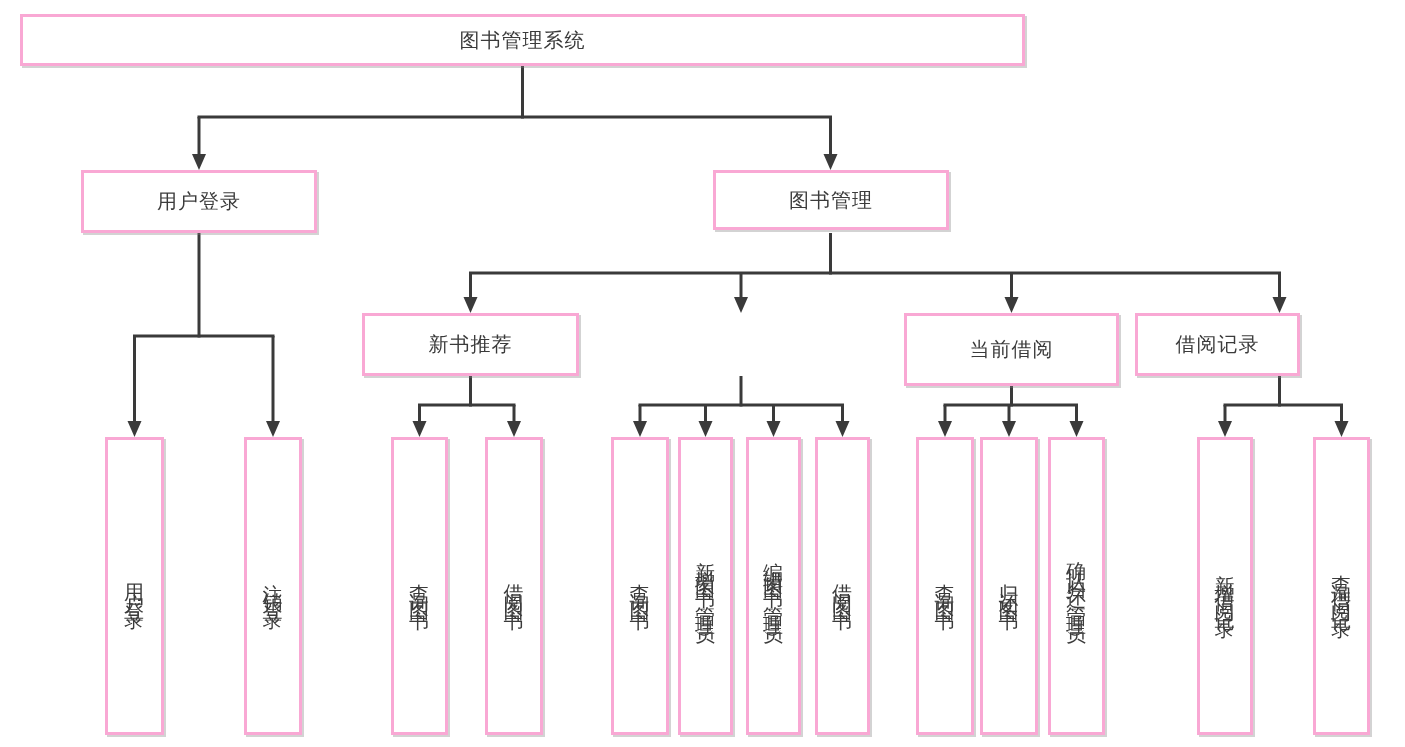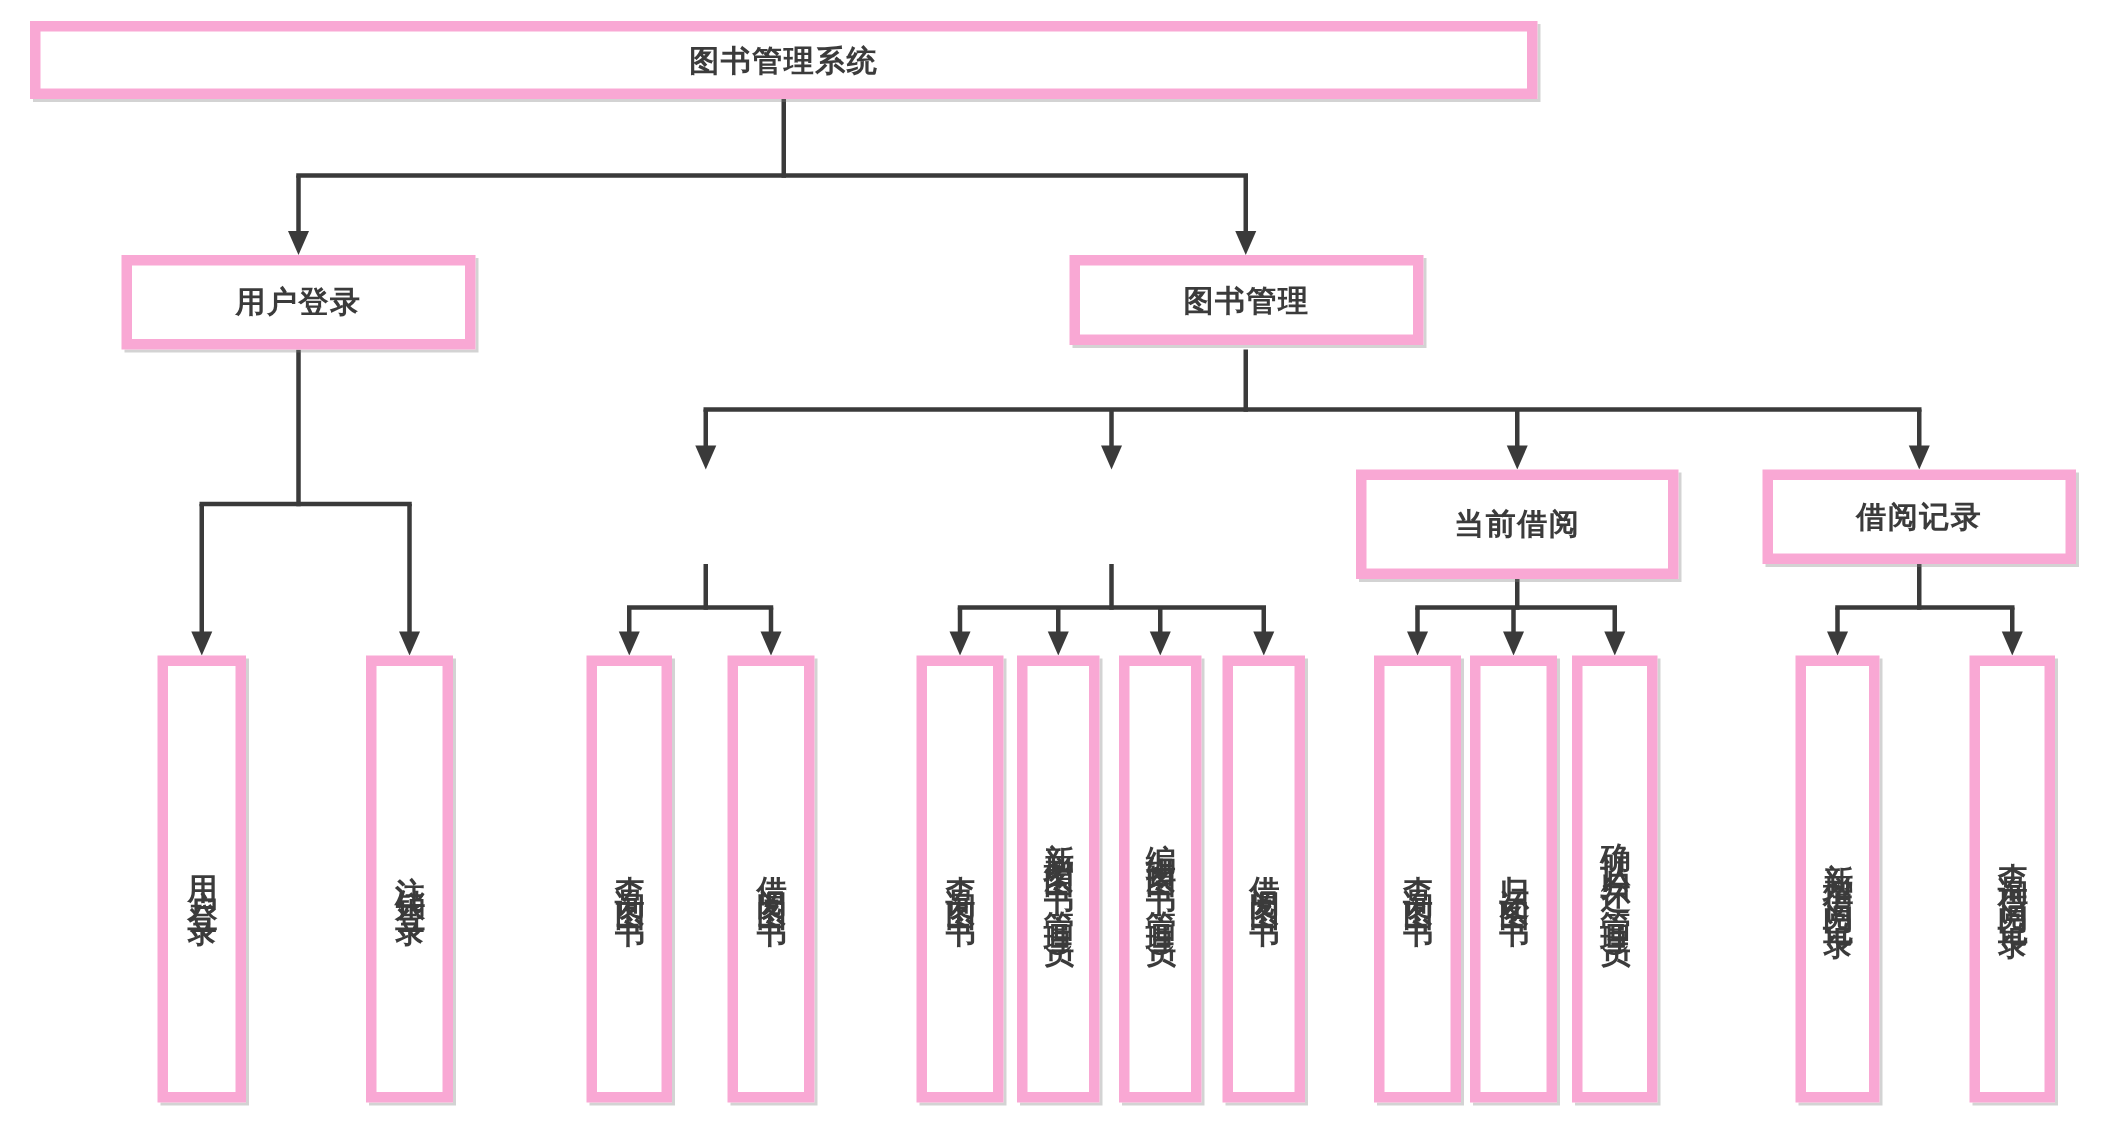--- a/index.html
+++ b/index.html
@@ -17,29 +17,28 @@
   }
   .connectors {
     position: absolute;
     left: 0; top: 0;
     width: 1405px; height: 747px;
     z-index: 1;
   }
   .node {
     position: absolute;
     box-sizing: border-box;
-    border: 7px solid #f9a8d4;
+    border: 3px solid #f9a8d4;
     background: #ffffff;
     box-shadow: 2px 2px 0 rgba(130,130,130,0.35);
     display: flex;
     align-items: center;
     justify-content: center;
     color: #3b3b3b;
     z-index: 2;
-    font-weight: bold;
   }
   .node.h span {
     font-size: 20px;
     letter-spacing: 1px;
     white-space: nowrap;
   }
   .node.v .vlabel {
     writing-mode: vertical-rl;
     text-orientation: mixed;
     font-size: 20px;
@@ -120,24 +119,27 @@
     <span>图书管理系统</span>
   </div>
 
   <div class="node h" style="left:81px;top:170px;width:236px;height:63px">
     <span>用户登录</span>
   </div>
   <div class="node h" style="left:713px;top:170px;width:236px;height:60px">
     <span>图书管理</span>
   </div>
 
+  <div class="node h" style="left:362px;top:313px;width:217px;height:63px">
+    <span>新书推荐</span>
+  </div>
   <div class="node h" style="left:904px;top:313px;width:215px;height:73px">
     <span>当前借阅</span>
   </div>
-  <div class="node h" style="left:1175px;top:313px;width:209px;height:63px">
+  <div class="node h" style="left:1135px;top:313px;width:165px;height:63px">
     <span>借阅记录</span>
   </div>
 
   <div class="node v" style="left:105px;top:437px;width:59px;height:298px">
     <span class="vlabel">用户登录</span>
   </div>
   <div class="node v" style="left:244px;top:437px;width:58px;height:298px">
     <span class="vlabel">注销登录</span>
   </div>
 

